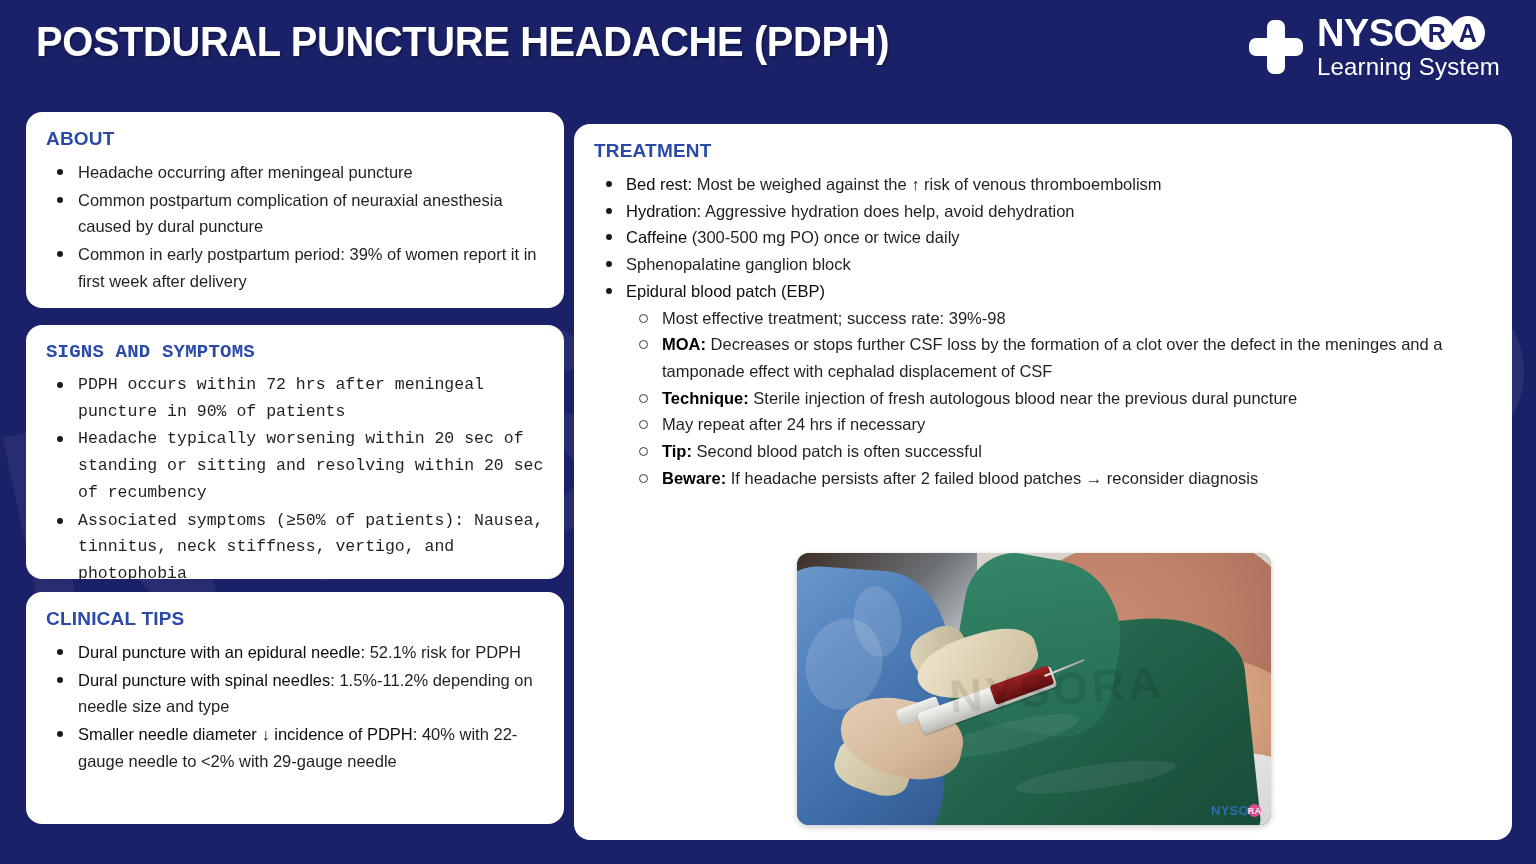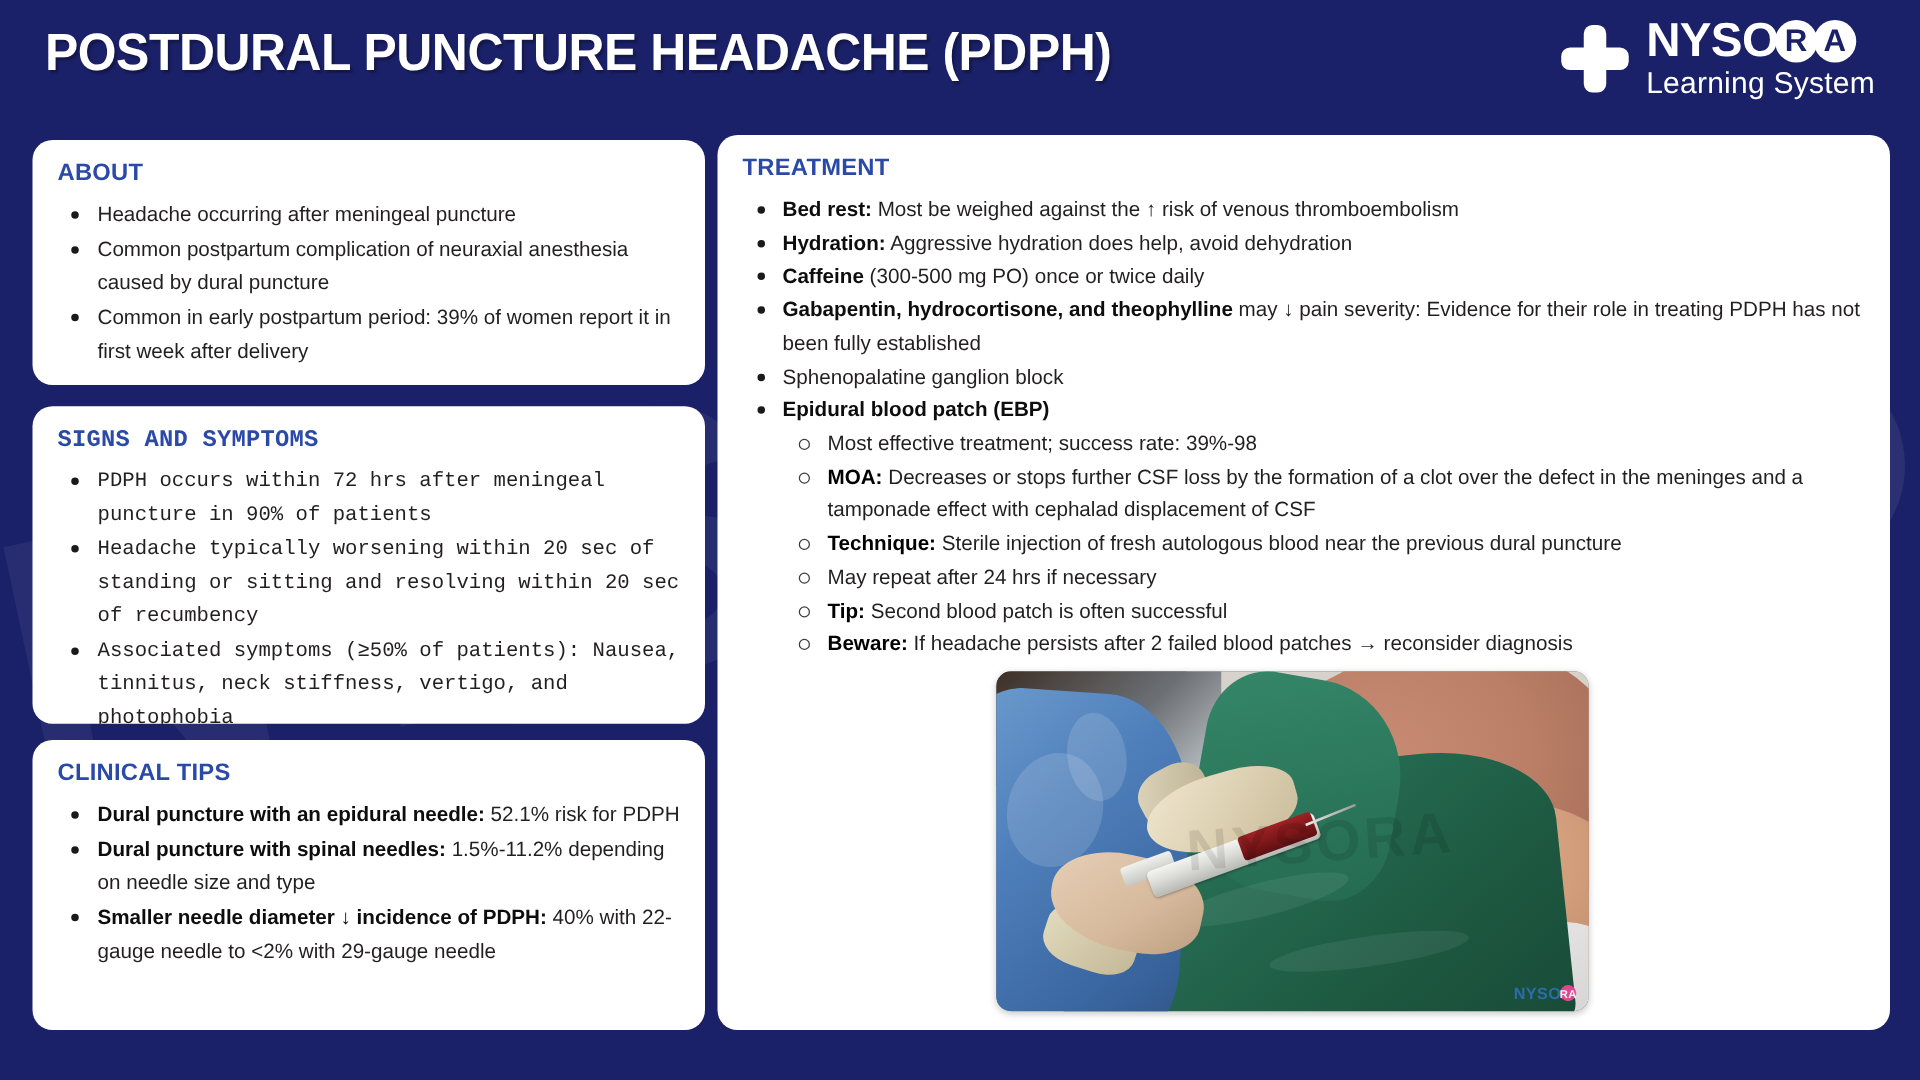--- a/index.html
+++ b/index.html
@@ -129,21 +129,21 @@
   .card-title {
     color: #2b4aa8;
     font-size: 19px;
     font-weight: 700;
     letter-spacing: 0.2px;
   }
 
   #card-about   { left: 26px; top: 112px; width: 538px; height: 196px; }
   #card-signs   { left: 26px; top: 325px; width: 538px; height: 254px; font-family: Liberation Mono, monospace; }
   #card-tips    { left: 26px; top: 592px; width: 538px; height: 232px; }
-  #card-treat   { left: 574px; top: 108px; width: 938px; height: 716px; }
+  #card-treat   { left: 574px; top: 124px; width: 938px; height: 716px; }
 
   .card-inner { padding: 16px 18px 0 20px; position: relative; z-index: 2; }
 
   
   ul.blist { list-style: none; margin-top: 9px; }
   ul.blist > li {
     position: relative;
     padding-left: 32px;
     color: #231f20;
     font-size: 16.5px;
@@ -152,21 +152,21 @@
   }
   ul.blist > li::before {
     content: "";
     position: absolute;
     left: 11px;
     top: 10px;
     width: 6px; height: 6px;
     border-radius: 50%;
     background: #1a1a1a;
   }
-  ul.blist > li b { font-weight: 700; color: #0d0d0d; }
+  ul.blist > li b { font-weight: 400; color: #0d0d0d; }
 
   
   #card-treat ul.blist > li { font-size: 16.5px; line-height: 1.62; margin-bottom: 0; }
   #card-treat ul.blist > li::before { left: 12px; top: 10px; }
 
   
   ul.sublist { list-style: none; margin: 0 0 0 0; }
   ul.sublist > li {
     position: relative;
     padding-left: 36px;
@@ -395,21 +395,20 @@
   </div>
 </div>
 
 <div class="card" id="card-treat">
   <div class="card-inner">
     <div class="card-title">TREATMENT</div>
     <ul class="blist">
       <li><b>Bed rest:</b><span> Most be weighed against the ↑ risk of venous thromboembolism</span></li>
       <li><b>Hydration:</b><span> Aggressive hydration does help, avoid dehydration</span></li>
       <li><b>Caffeine</b><span> (300-500 mg PO) once or twice daily</span></li>
-      <li><b>Gabapentin, hydrocortisone, and theophylline</b><span> may ↓ pain severity: Evidence for their role in treating PDPH has not been fully established</span></li>
       <li><b></b><span>Sphenopalatine ganglion block</span></li>
       <li>
         <b>Epidural blood patch (EBP)</b><span></span>
         <ul class="sublist">
           <li><b></b><span>Most effective treatment; success rate: 39%-98</span></li>
           <li><b>MOA:</b><span> Decreases or stops further CSF loss by the formation of a clot over the defect in the meninges and a tamponade effect with cephalad displacement of CSF</span></li>
           <li><b>Technique:</b><span> Sterile injection of fresh autologous blood near the previous dural puncture</span></li>
           <li><b></b><span>May repeat after 24 hrs if necessary</span></li>
           <li><b>Tip:</b><span> Second blood patch is often successful</span></li>
           <li><b>Beware:</b><span> If headache persists after 2 failed blood patches → reconsider diagnosis</span></li>

